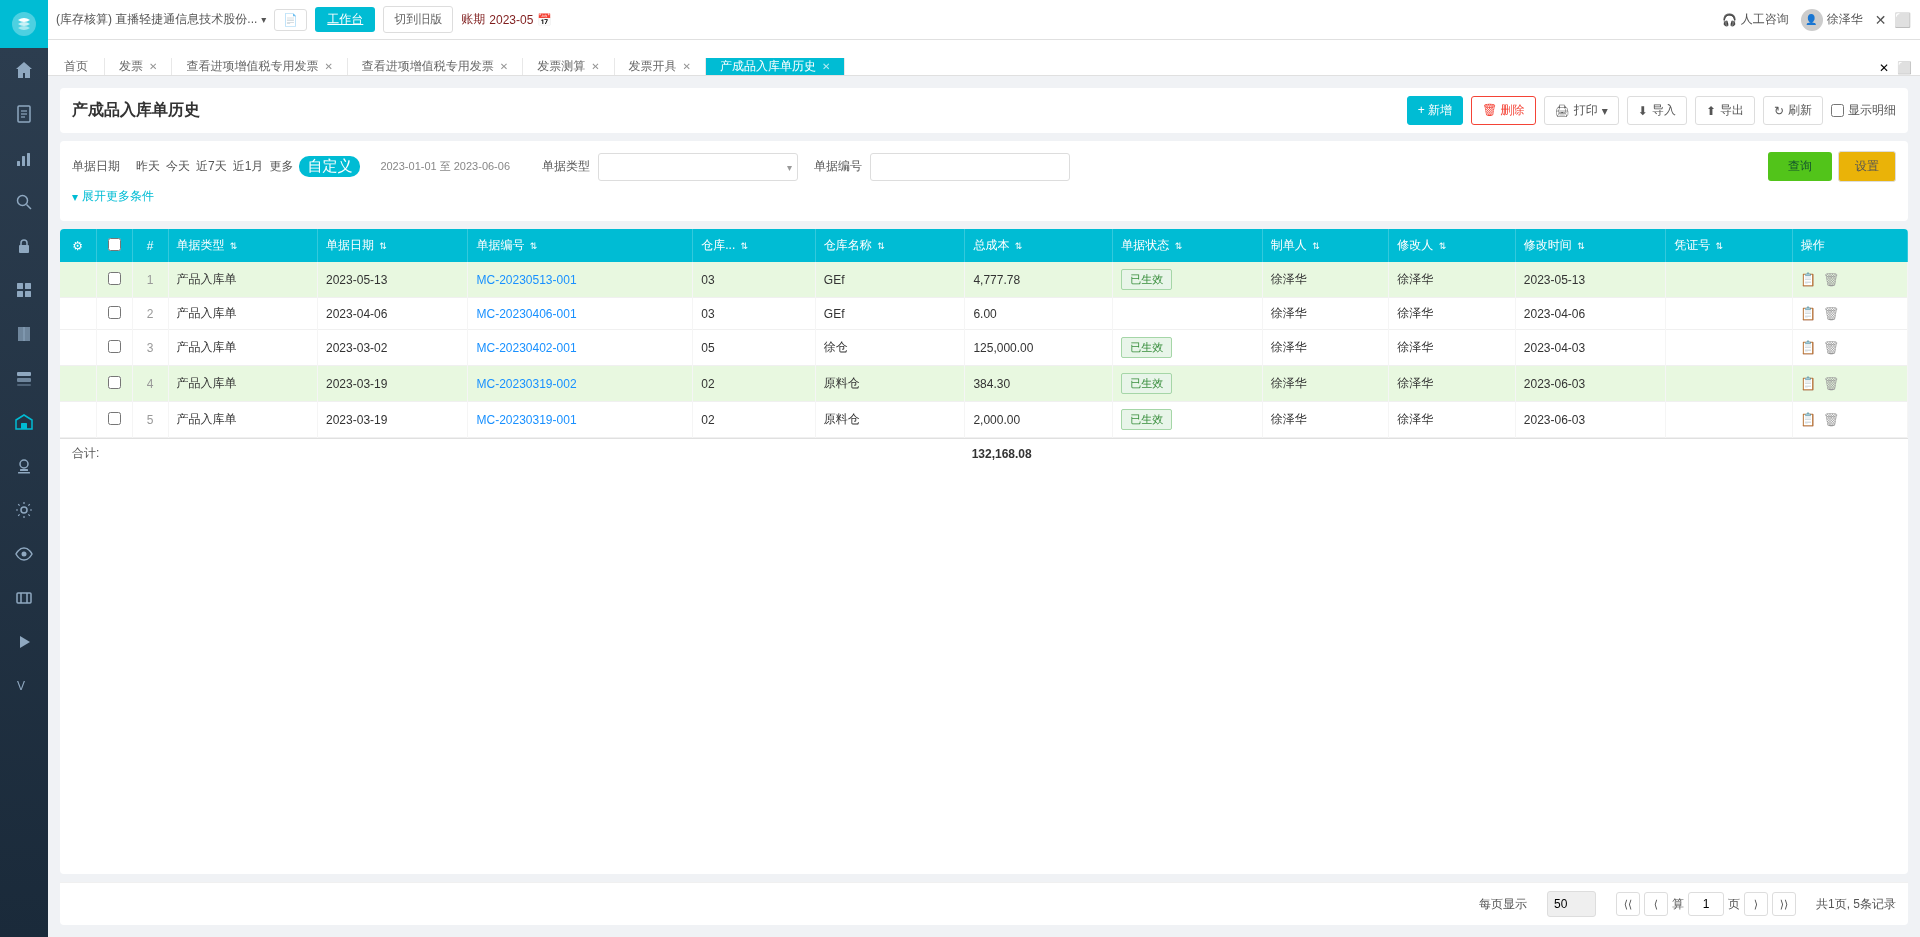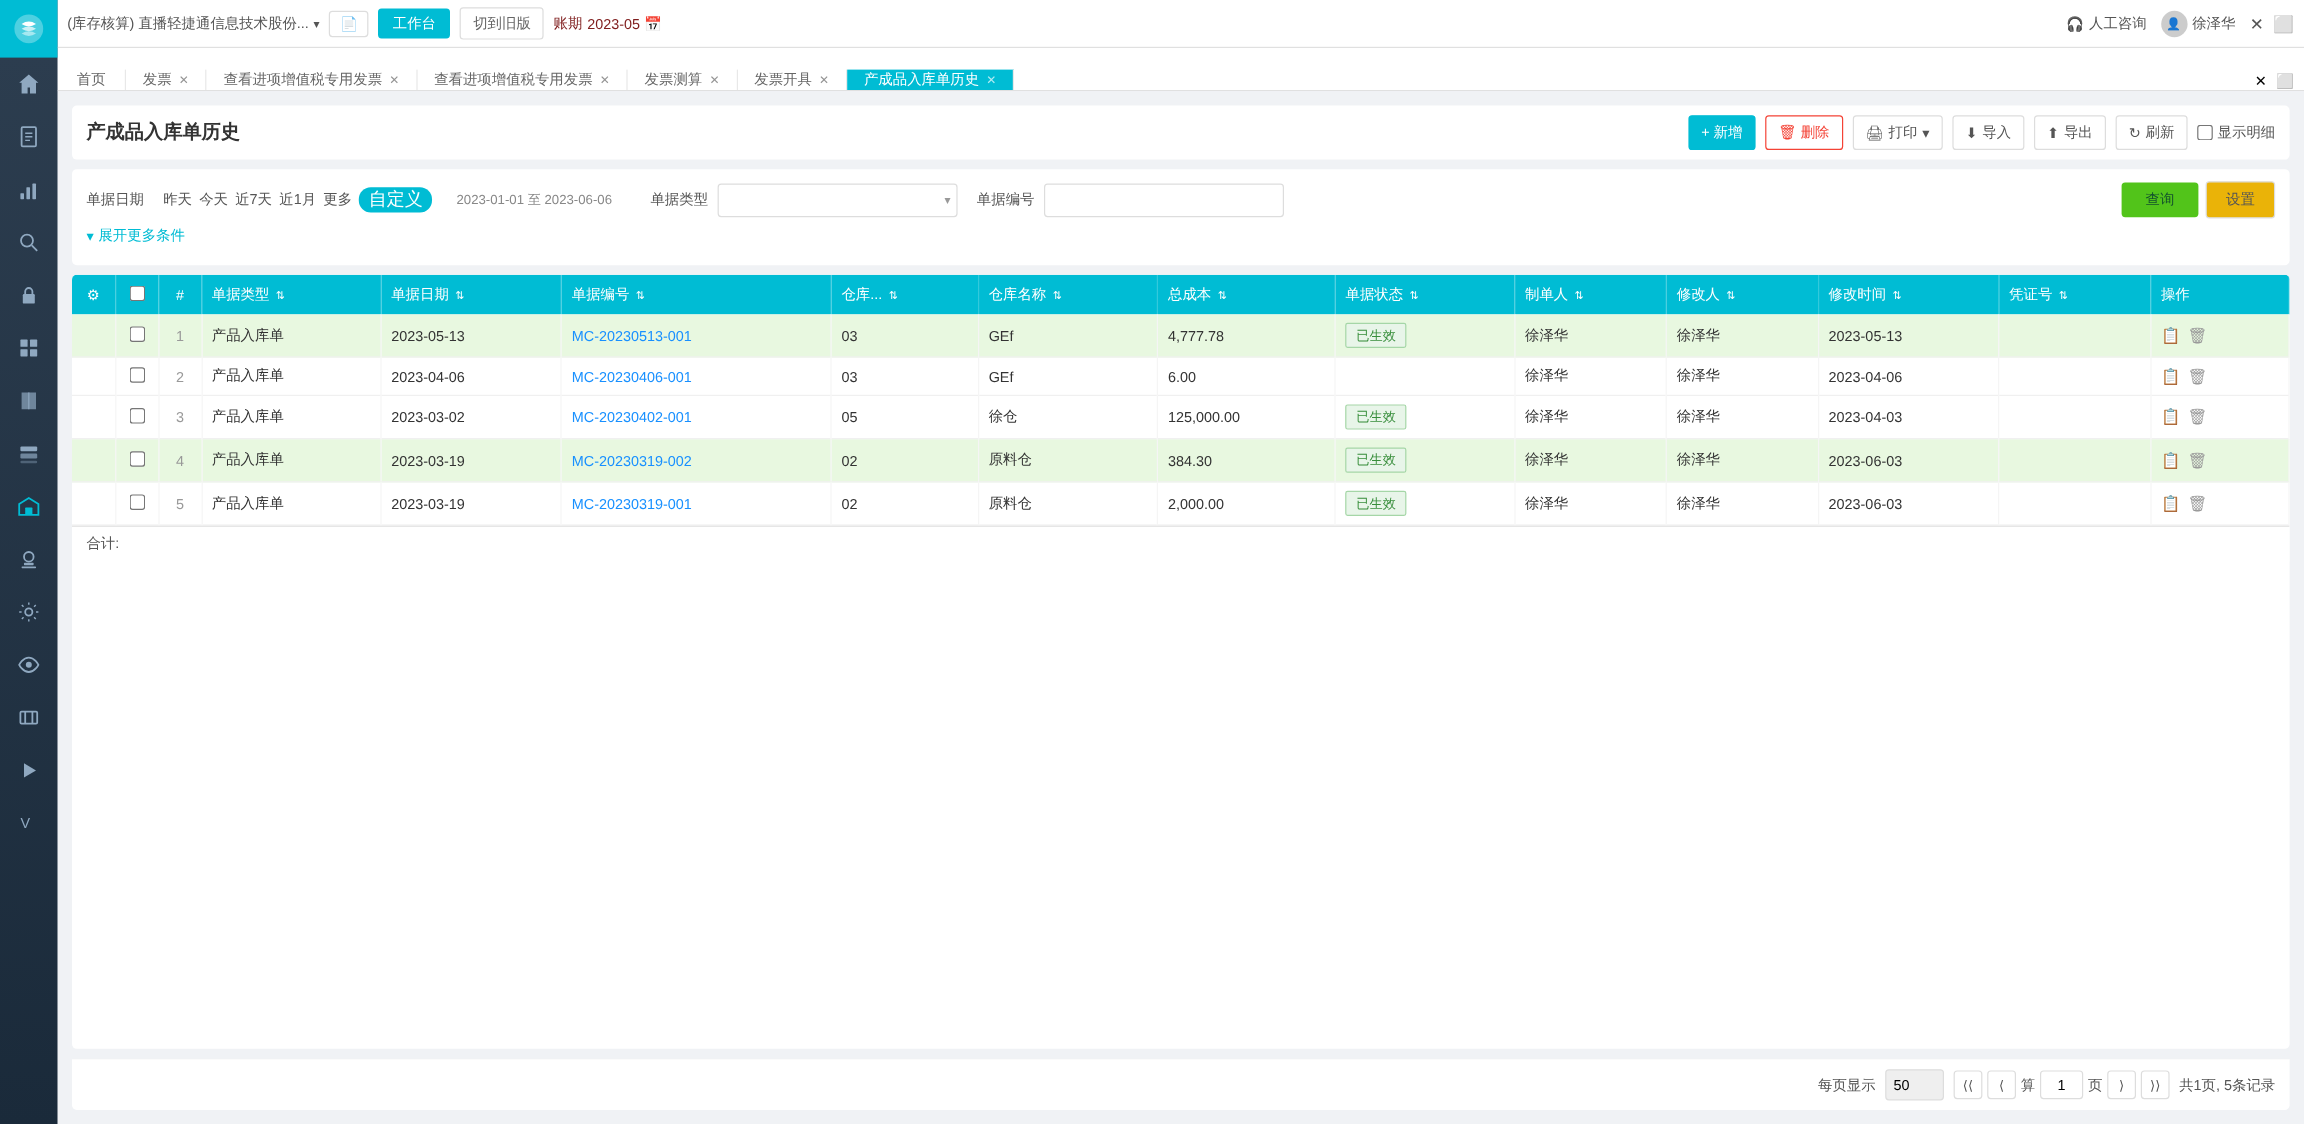--- a/index.html
+++ b/index.html
@@ -14,21 +14,21 @@
     .sidebar-item svg { width: 20px; height: 20px; }
 
     
     .main { flex: 1; display: flex; flex-direction: column; overflow: hidden; }
 
     
     .topbar { height: 40px; background: #fff; border-bottom: 1px solid #e0e0e0; display: flex; align-items: center; padding: 0 8px; gap: 8px; flex-shrink: 0; }
     .topbar-brand { display: flex; align-items: center; gap: 4px; color: #333; font-size: 12px; min-width: 200px; }
     .topbar-brand span { color: #555; }
     .topbar-chevron { color: #999; font-size: 10px; }
-    .btn-workbench { background: #00bcd4; color: #fff; border: none; padding: 4px 12px; border-radius: 3px; cursor: pointer; font-size: 12px; }
+    .btn-workbench { background: #00bcd4; color: #fff; border: none; padding: 4px 12px; border-radius: 3px; cursor: pointer; font-size: 12px; text-decoration: underline; }
     .btn-history { background: #fff; color: #666; border: 1px solid #ddd; padding: 4px 10px; border-radius: 3px; cursor: pointer; font-size: 12px; }
     .account-period { color: #7f1d1d; font-size: 12px; display: flex; align-items: center; gap: 4px; }
     .topbar-right { margin-left: auto; display: flex; align-items: center; gap: 12px; color: #555; font-size: 12px; }
     .topbar-right .user-service { display: flex; align-items: center; gap: 4px; }
     .topbar-right .user-name { display: flex; align-items: center; gap: 4px; }
     .topbar-actions { display: flex; align-items: center; gap: 8px; }
 
     
     .tabbar { height: 36px; background: #fff; border-bottom: 1px solid #e0e0e0; display: flex; align-items: flex-end; padding-left: 0; flex-shrink: 0; }
     .tab { display: flex; align-items: center; padding: 0 14px; gap: 6px; cursor: pointer; color: #666; border-right: 1px solid #e8e8e8; font-size: 12px; white-space: nowrap; }
@@ -83,21 +83,21 @@
     .status-active { background: #e8f5e9; color: #388e3c; border: 1px solid #a5d6a7; }
     .action-icons { display: flex; gap: 6px; align-items: center; }
     .action-icon { color: #999; cursor: pointer; font-size: 13px; }
 
     
     .table-footer { background: #fff; border-top: 1px solid #e0e0e0; padding: 6px 12px; display: flex; align-items: center; gap: 8px; }
     .footer-label { color: #555; }
     .footer-total { color: #333; font-weight: bold; flex: 1; text-align: center; }
 
     
-    .pagination { background: #fff; padding: 8px 12px; display: flex; align-items: center; justify-content: flex-end; gap: 8px; border-top: 1px solid #f0f0f0; border-radius: 0 0 4px 4px; }
+    .pagination { background: #fff; padding: 8px 12px; display: flex; align-items: center; justify-content: flex-end; gap: 20px; border-top: 1px solid #f0f0f0; border-radius: 0 0 4px 4px; }
     .pagination-label { color: #555; }
     .page-size-select { height: 26px; border: 1px solid #ddd; border-radius: 3px; padding: 0 20px 0 6px; appearance: none; font-size: 12px; }
     .page-nav { display: flex; align-items: center; gap: 4px; }
     .page-nav-btn { width: 24px; height: 24px; border: 1px solid #ddd; background: #fff; border-radius: 3px; cursor: pointer; display: flex; align-items: center; justify-content: center; color: #555; font-size: 11px; }
     .page-input { width: 36px; height: 24px; border: 1px solid #ddd; border-radius: 3px; text-align: center; font-size: 12px; }
     .page-info { color: #555; }
 
     
     input[type=checkbox] { cursor: pointer; }
 
@@ -486,20 +486,21 @@
       <div class="action-icons">
         <span class="action-icon" title="编辑">📋</span>
         <span class="action-icon" title="删除">🗑</span>
       </div>
     </td>
   </tr>
           </tbody>
       </table>
       <div class="table-footer">
         <span class="footer-label">合计:</span>
+        <span class="footer-total">132,168.08</span>
       </div>
     </div>
 
     <div class="pagination">
       <span class="pagination-label">每页显示</span>
       <div style="position:relative;display:inline-block;">
         <select class="page-size-select">
           <option value="50">50</option>
           <option value="10">10</option>
           <option value="20">20</option>

